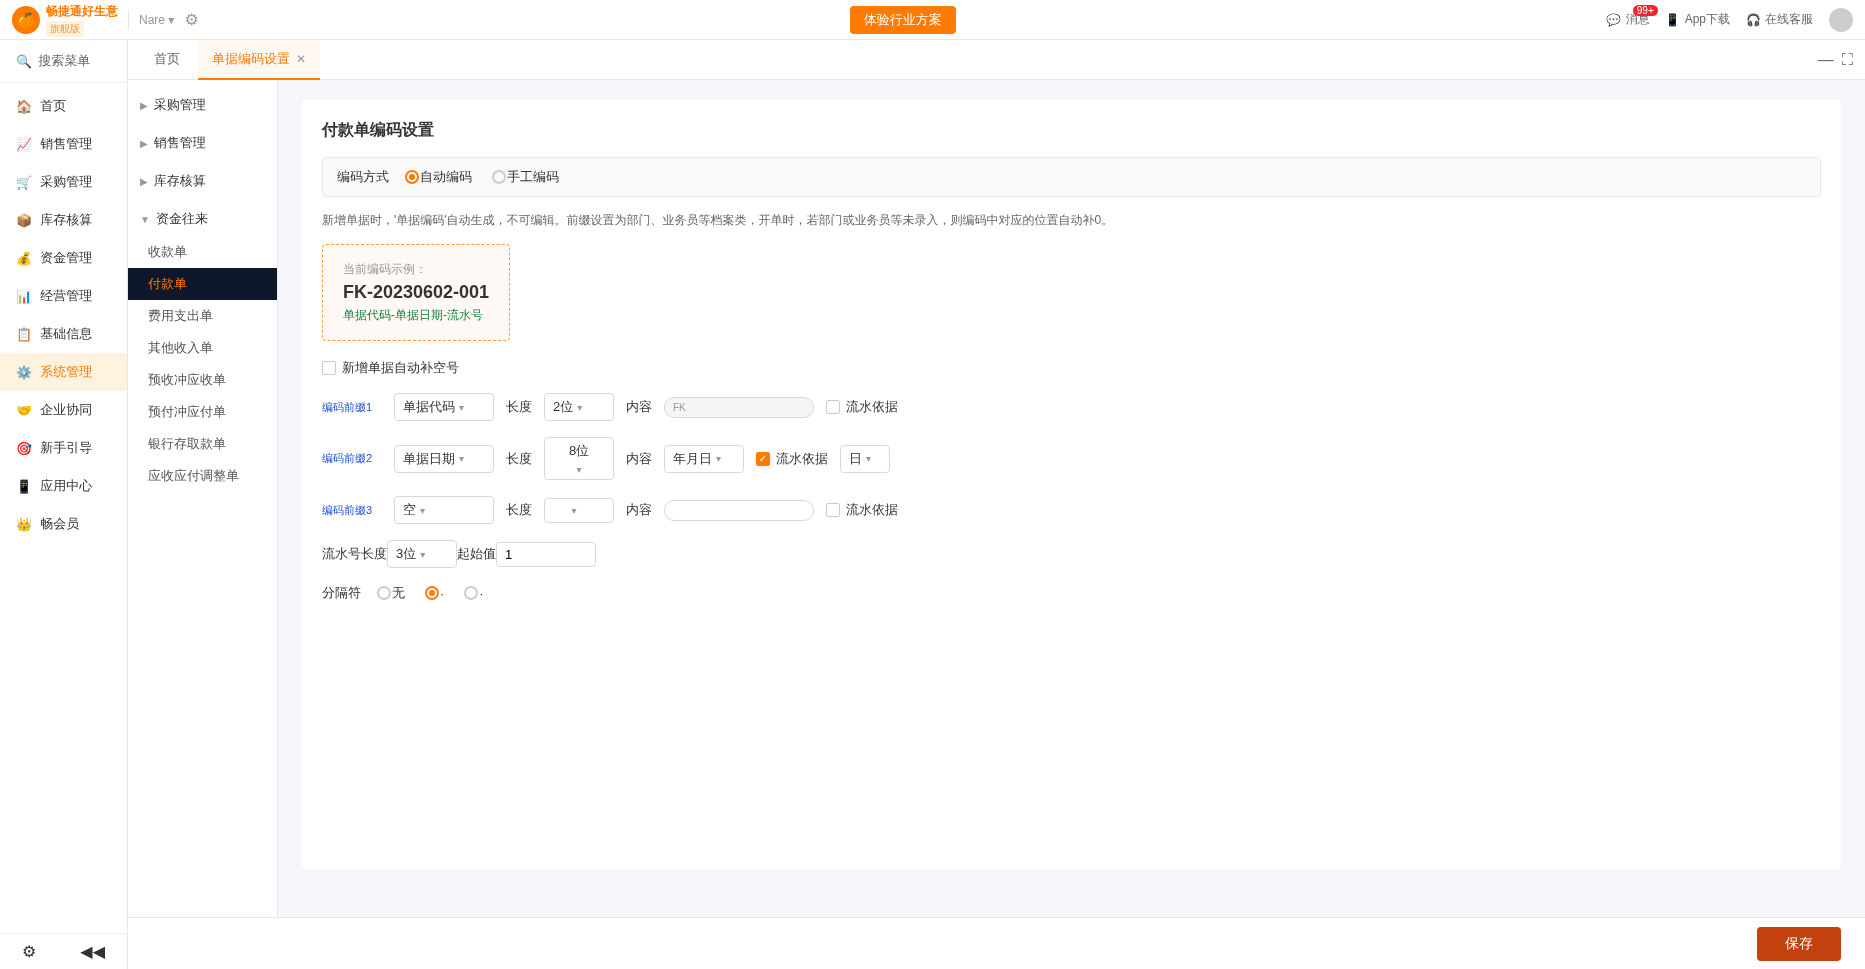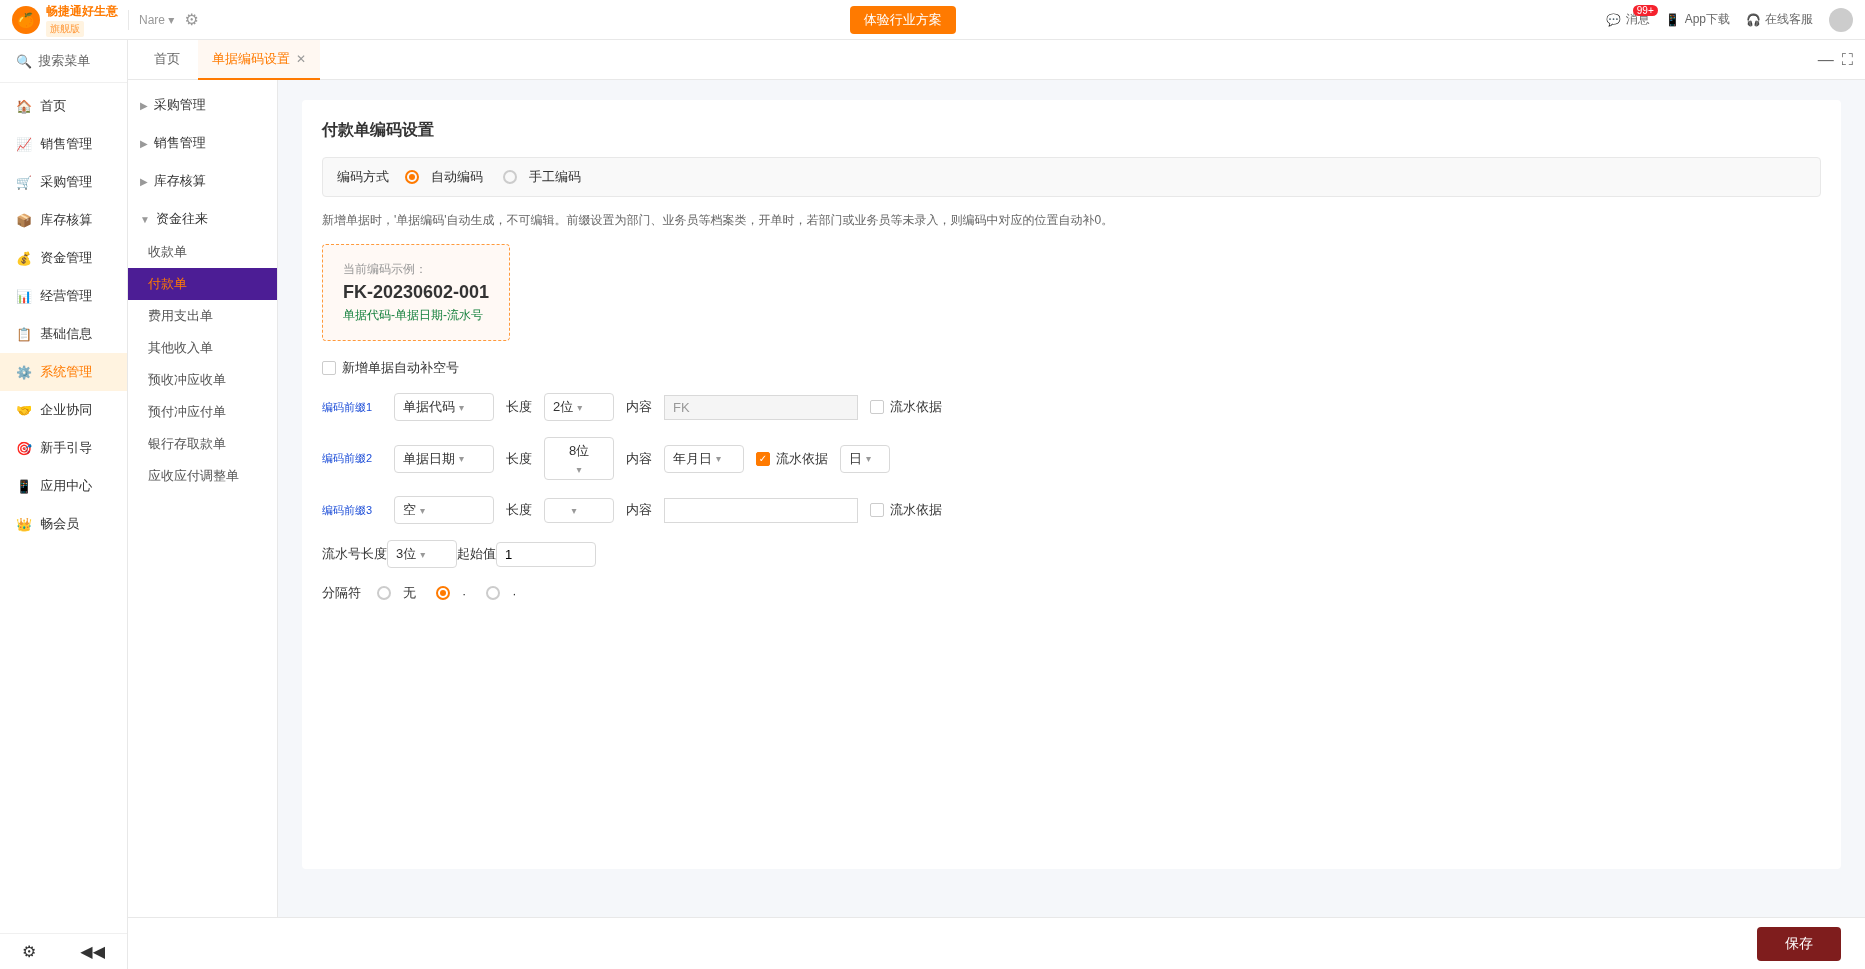--- a/index.html
+++ b/index.html
@@ -42,21 +42,21 @@
     
     .main-content { flex: 1; overflow-y: auto; padding: 20px 24px; background: #f5f7fa; }
 
     
     .page-container { background: #fff; border-radius: 4px; padding: 20px; min-height: calc(100vh - 200px); }
     .page-title { font-size: 16px; font-weight: bold; color: #333; margin-bottom: 16px; }
 
     
     .encoding-method { display: flex; align-items: center; gap: 16px; padding: 10px 14px; background: #f9f9f9; border: 1px solid #e8e8e8; border-radius: 4px; margin-bottom: 14px; }
     .radio-group { display: flex; align-items: center; gap: 20px; }
-    .radio-item { display: flex; align-items: center; gap: 12px; cursor: pointer; font-size: 13px; }
+    .radio-item { display: flex; align-items: center; gap: 1px; cursor: pointer; font-size: 13px; }
     .radio-dot { width: 14px; height: 14px; border-radius: 50%; border: 2px solid #ccc; display: flex; align-items: center; justify-content: center; }
     .radio-dot.checked { border-color: #ff7a00; }
     .radio-dot.checked::after { content: ''; width: 6px; height: 6px; background: #ff7a00; border-radius: 50%; }
 
     
     .notice-text { font-size: 12px; color: #666; margin-bottom: 14px; line-height: 1.6; }
 
     
     .code-preview { border: 1px dashed #ff9a3c; background: #fff9f5; border-radius: 4px; padding: 16px 20px; display: inline-block; margin-bottom: 18px; }
     .code-preview-label { font-size: 12px; color: #999; margin-bottom: 4px; }
@@ -65,47 +65,47 @@
 
     
     .auto-fill-row { display: flex; align-items: center; gap: 6px; margin-bottom: 16px; font-size: 13px; }
     .checkbox-box { width: 14px; height: 14px; border: 1px solid #ccc; border-radius: 2px; }
 
     
     .form-row { display: flex; align-items: center; gap: 12px; margin-bottom: 16px; flex-wrap: wrap; }
     .form-label { color: #1d4ed8; font-size: 11px; min-width: 60px; }
     .form-select { display: flex; align-items: center; border: 1px solid #d9d9d9; border-radius: 4px; padding: 4px 8px; background: #fff; min-width: 100px; cursor: pointer; gap: 4px; font-size: 13px; }
     .form-select-arrow { color: #999; font-size: 10px; }
-    .form-input { border: 1px solid #d9d9d9; border-radius: 0; padding: 4px 8px; font-size: 13px; background: #fff; min-width: 80px; }
+    .form-input { border: 1px solid #d9d9d9; border-radius: 10px; padding: 4px 8px; font-size: 10px; background: #fff; min-width: 80px; }
     .form-input.disabled { background: #f5f5f5; color: #999; }
     .form-text { font-size: 13px; color: #333; }
 
     
     .check-item { display: flex; align-items: center; gap: 6px; font-size: 13px; }
     .check-box { width: 14px; height: 14px; border: 1px solid #ccc; border-radius: 2px; background: #fff; display: flex; align-items: center; justify-content: center; }
     .check-box.checked { background: #ff7a00; border-color: #ff7a00; color: white; font-size: 10px; }
 
     
     .serial-row { display: flex; align-items: center; margin-bottom: 16px; }
     .serial-input { border: 1px solid #d9d9d9; border-radius: 4px; padding: 4px 8px; font-size: 13px; width: 100px; }
 
     
     .separator-row { display: flex; align-items: center; gap: 16px; margin-bottom: 16px; font-size: 13px; }
 
     
     .sub-menu { background: #fff; border-right: 1px solid #e8e8e8; width: 150px; padding: 8px 0; overflow-y: auto; }
     .sub-menu-group { margin-bottom: 4px; }
     .sub-menu-header { display: flex; align-items: center; gap: 6px; padding: 8px 12px; cursor: pointer; color: #333; font-size: 13px; }
     .sub-menu-item { padding: 7px 20px; cursor: pointer; color: #555; font-size: 13px; }
-    .sub-menu-item.active { background: #4c1d95; color: #ff7a00; font-weight: 500; }
+    .sub-menu-item.active { background: #0f172a; color: #ff7a00; font-weight: 500; }
     .arrow { font-size: 10px; color: #999; }
 
     
     .bottom-bar { height: 52px; background: #fff; border-top: 1px solid #e8e8e8; display: flex; align-items: center; justify-content: flex-end; padding: 0 24px; flex-shrink: 0; }
-    .btn-save { background: #7f1d1d; color: white; border: none; padding: 8px 28px; border-radius: 4px; cursor: pointer; font-size: 14px; }
+    .btn-save { background: #c2410c; color: white; border: none; padding: 8px 28px; border-radius: 4px; cursor: pointer; font-size: 14px; }
 
     .content-wrapper { display: flex; flex: 1; overflow: hidden; }
   </style>
 </head>
 <body>
 
 <div class="top-bar">
   <div class="top-bar-left">
     <div class="top-bar-logo">
       <div class="logo-icon">🍊</div>

